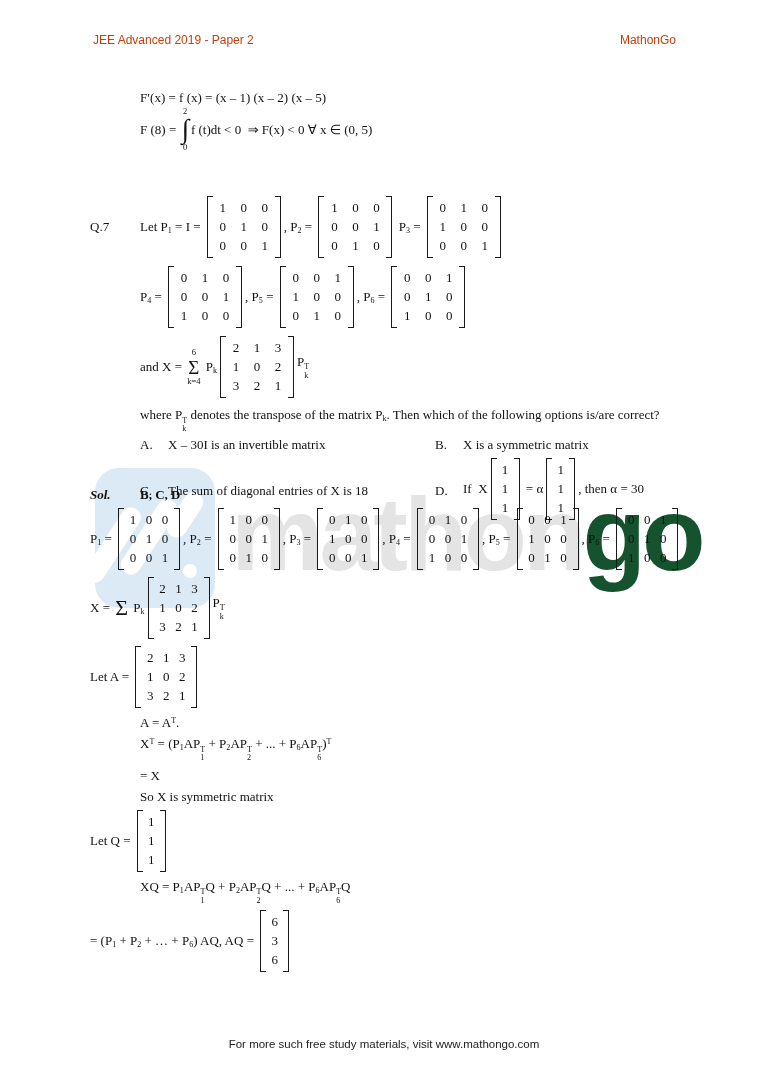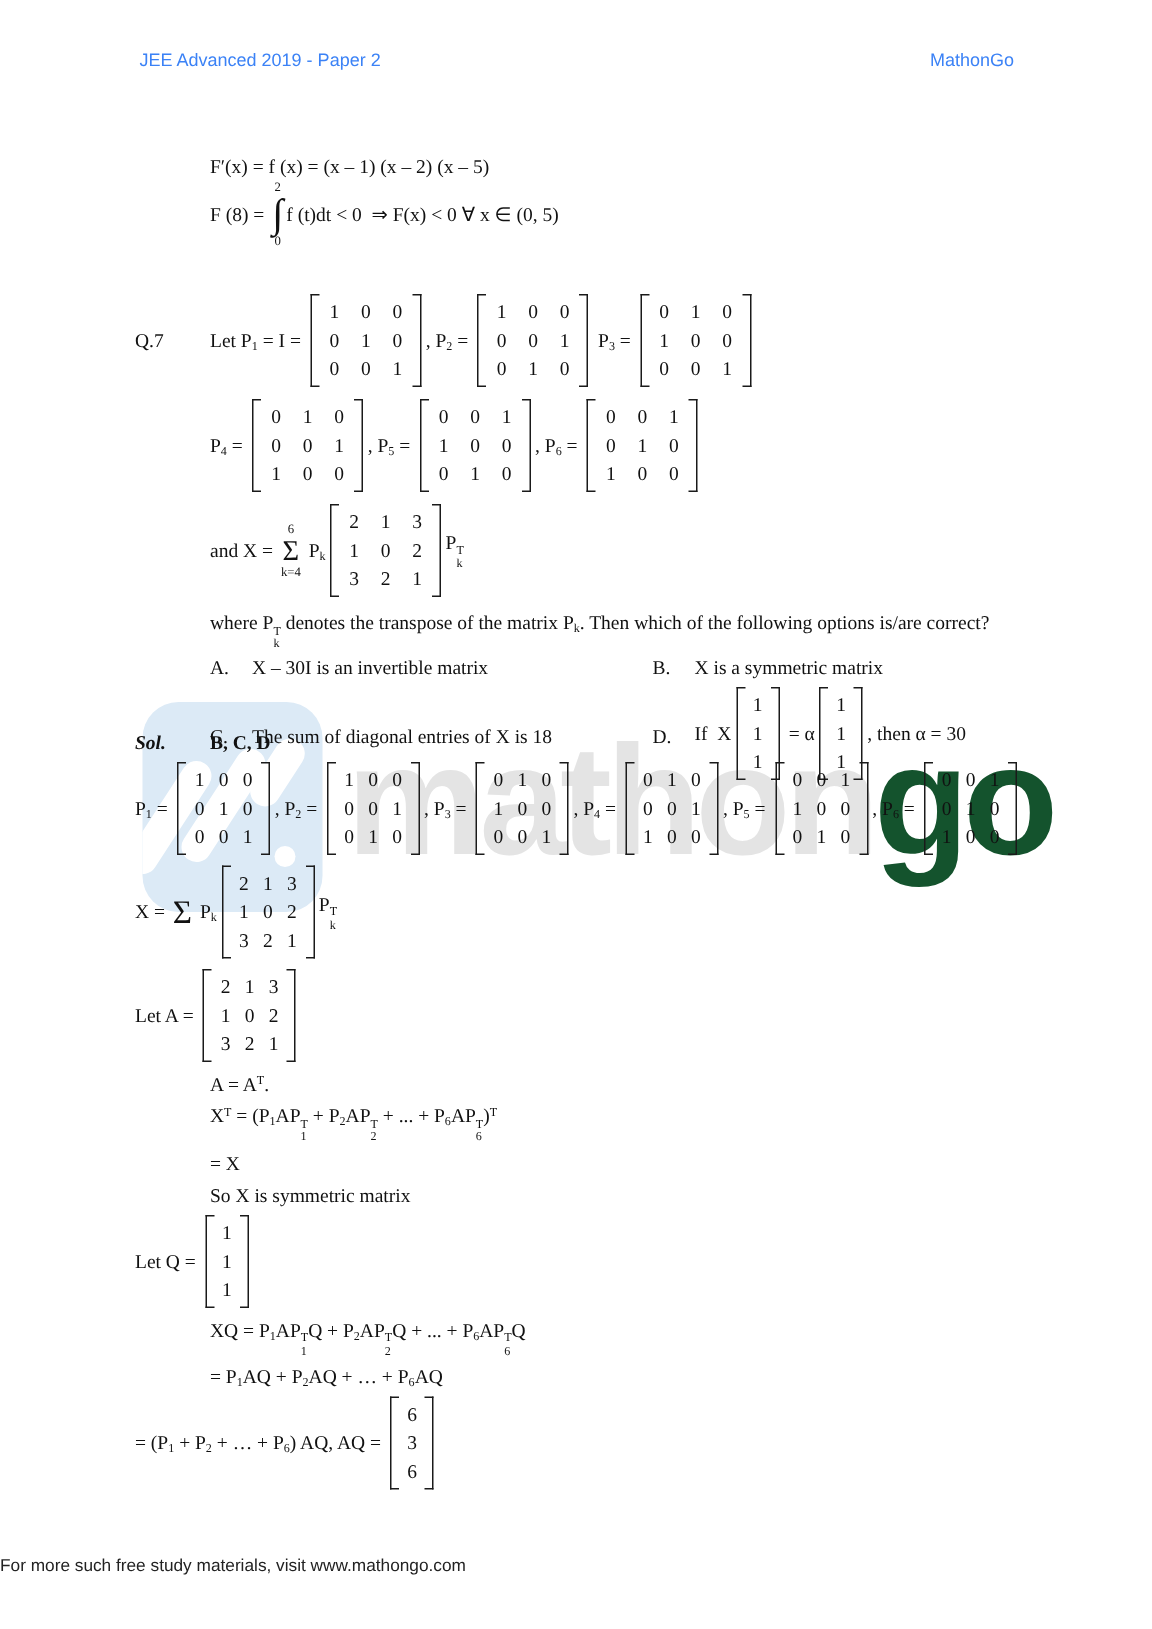--- a/index.html
+++ b/index.html
@@ -4,24 +4,24 @@
 <style>
   html,body { margin:0; padding:0; background:#ffffff; }
   .page {
     position:relative; width:768px; height:1086px; background:#ffffff;
     font-family:"Liberation Serif", serif; color:#111; overflow:hidden;
   }
   
   .header {
     position:absolute; top:33px; left:93px; right:92px;
     display:flex; justify-content:space-between;
-    font-family:"Liberation Sans", sans-serif; font-size:12px; color:#3b82f6;
+    font-family:"Liberation Sans", sans-serif; font-size:12px; color:#c2410c;
   }
   .footer {
-    position:absolute; top:1038px; left:0; width:768px; 
+    position:absolute; top:1038px; left:0; width:768px; text-align:center;
     font-family:"Liberation Sans", sans-serif; font-size:11.5px; color:#222;
   }
   
   .watermark { position:absolute; top:468px; left:95px; z-index:0; display:flex; }
   .wm-logo {
     width:120px; height:140px; border-radius:24px; background:#dceaf6;
     position:relative; overflow:hidden; flex:0 0 auto;
   }
   .wm-stripe { position:absolute; background:#fff; border-radius:12px; transform:rotate(33deg); }
   .wm-s1 { width:20px; height:86px; left:8px;  top:34px; }
@@ -29,21 +29,21 @@
   .wm-s3 { width:20px; height:50px; left:80px; top:22px; }
   .wm-dot { position:absolute; width:14px; height:14px; border-radius:50%; background:#fff; left:88px; top:96px; }
   .wm-text {
     font-family:"Liberation Sans", sans-serif; font-weight:bold;
     font-size:104px; line-height:1; letter-spacing:-4px; margin:14px 0 0 16px; white-space:nowrap;
   }
   .wm-gray { color:#e4e4e4; }
   .wm-blue { color:#14532d; }
   
   .content { position:relative; z-index:1; }
-  .intro { position:absolute; top:90px; left:140px; font-size:13px; line-height:16px;margin-top:13px; }
+  .intro { position:absolute; top:90px; left:140px; font-size:13px; line-height:16px; }
   .intro-line { margin:0 0 1px 0; }
   .mathrow { display:flex; align-items:center; white-space:pre; }
   .q7  { position:absolute; top:194px; left:90px; right:26px; font-size:13px; }
   .sol { position:absolute; top:487px; left:90px; right:22px; font-size:13px; }
   .q-label { width:50px; flex:0 0 auto; align-self:center; }
   .indent { margin-left:50px; }
   .q7 .mathrow { margin-bottom:4px; }
   
   .bmatrix { display:inline-flex; align-items:stretch; margin:2px 3px; }
   .bkt { width:5px; flex:0 0 auto; }
@@ -226,21 +226,20 @@
       <div class="textline">XQ =  P<sub>1</sub>AP<span class="ss">
             <span>T</span>
             <span>1</span>
           </span>Q + P<sub>2</sub>AP<span class="ss">
             <span>T</span>
             <span>2</span>
           </span>Q + ... + P<sub>6</sub>AP<span class="ss">
             <span>T</span>
             <span>6</span>
           </span>Q</div>
-      <div class="textline">= P<sub>1</sub>AQ + P<sub>2</sub>AQ + … + P<sub>6</sub>AQ</div>
       <div class="mathrow indent">
         <span>= (P<sub>1</sub> + P<sub>2</sub> + … + P<sub>6</sub>) AQ, AQ = </span>
         <span class="vec bmatrix"><span class="bkt l"></span><span class="mgrid"><span class="mrow"><span class="mcell">6</span></span><span class="mrow"><span class="mcell">3</span></span><span class="mrow"><span class="mcell">6</span></span></span><span class="bkt r"></span></span>
       </div>
     </div>
 
     <div class="footer">For more such free study materials, visit www.mathongo.com</div>
 
   </div>
 </div>

